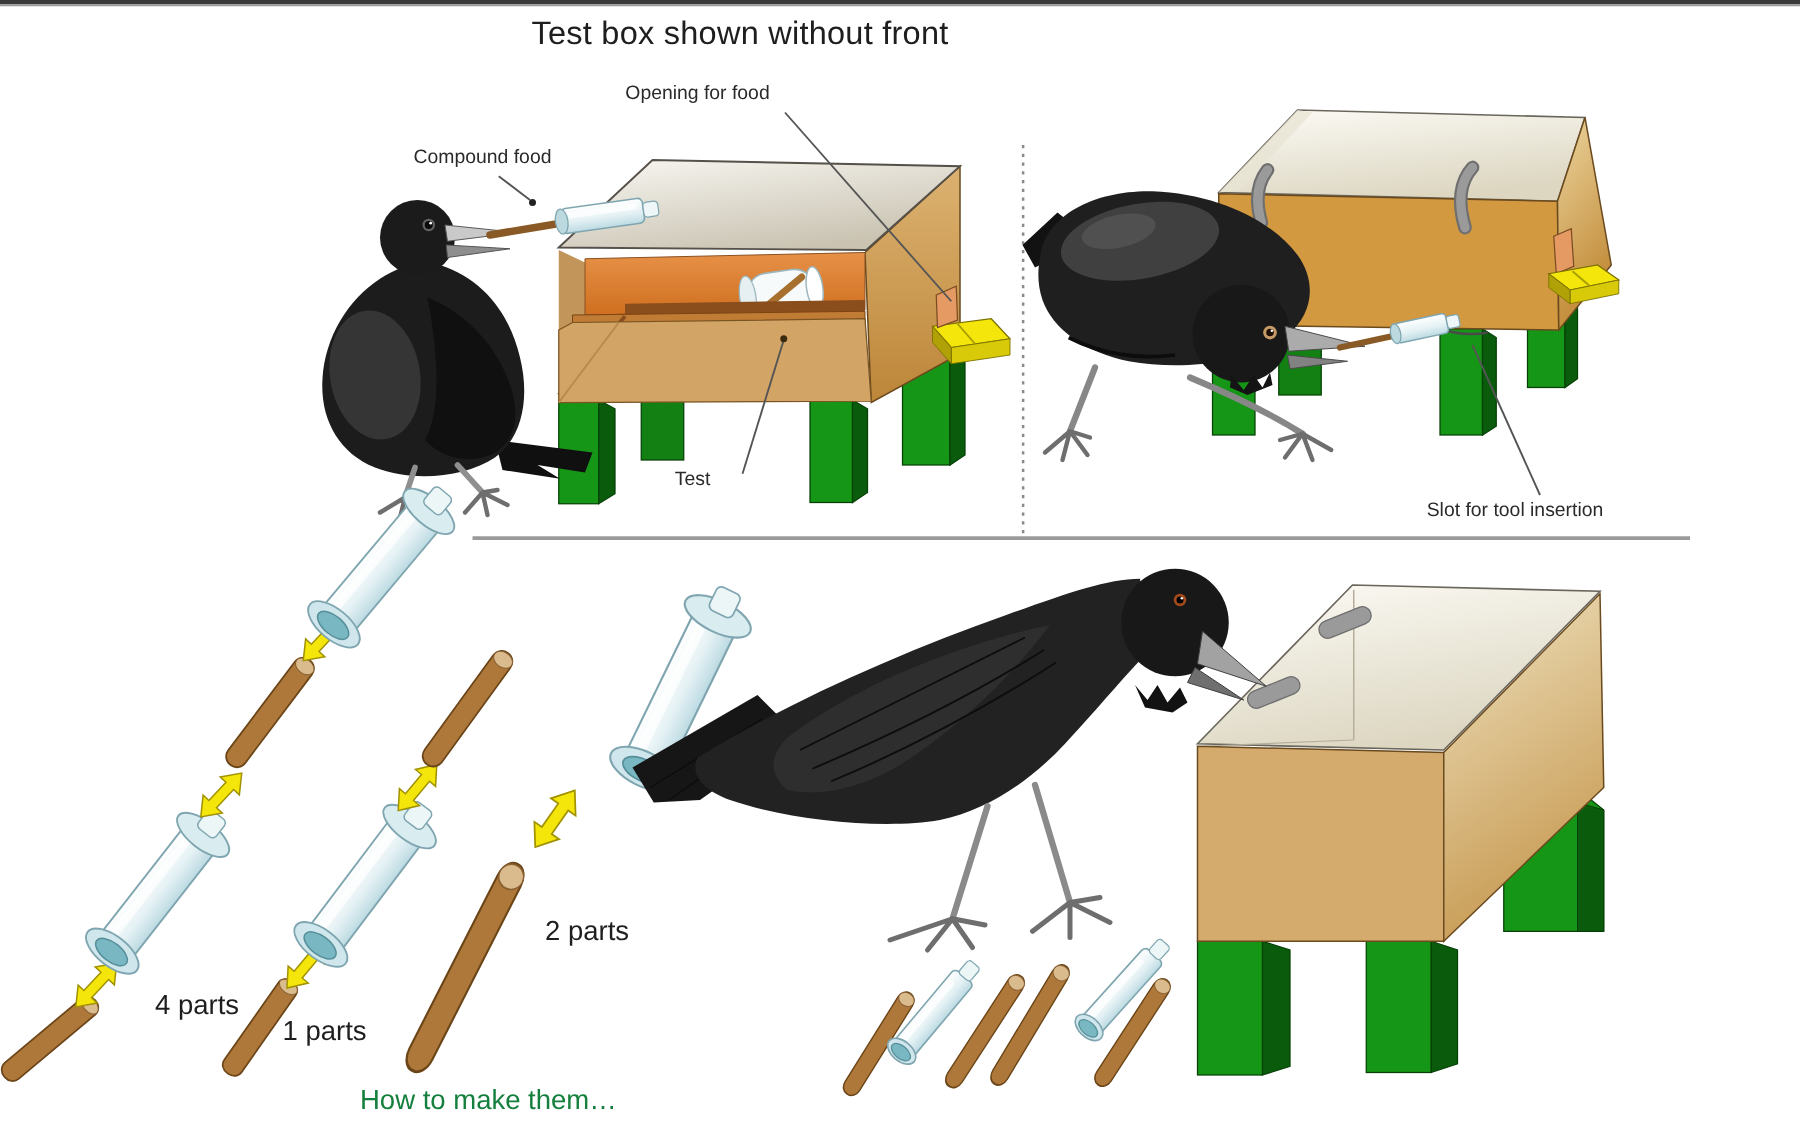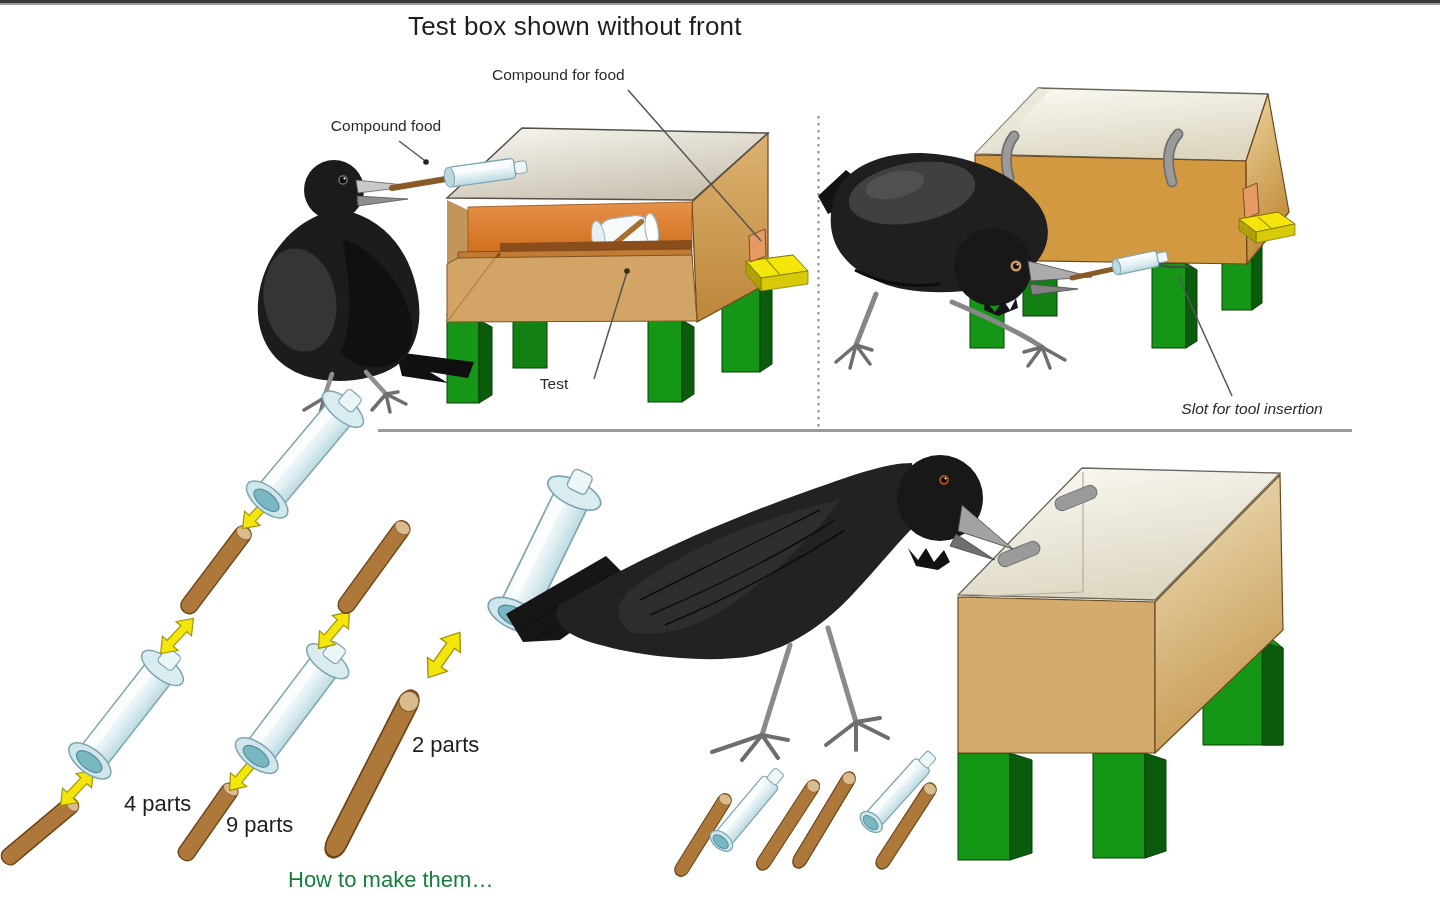--- a/index.html
+++ b/index.html
@@ -1,20 +1,20 @@
 <!DOCTYPE html>
 <html><head>
 <meta charset="utf-8">
 <style>
   html,body{margin:0;padding:0;background:#fff;}
   .canvas{position:relative;width:1440px;height:912px;background:#ffffff;overflow:hidden;
           font-family:"Liberation Sans",sans-serif;}
   svg{position:absolute;left:0;top:0;}
   .lbl{position:absolute;color:#242424;line-height:1.12;white-space:nowrap;}
-  .title{font-size:26px;text-align:left;letter-spacing:.2px;color:#1e1e1e;}
+  .title{font-size:26px;text-align:center;letter-spacing:.2px;color:#1e1e1e;}
   .small{font-size:15.5px;text-align:center;color:#2a2a2a;}
   .step{font-size:22px;color:#1e1e1e;}
   .caption{font-size:22px;color:#15803d;}
 </style>
 </head>
 <body>
 
 <div class="canvas">
 
 <svg width="1440" height="912" viewBox="0 0 1440 912">
@@ -305,23 +305,23 @@
     <use href="#tubeS" transform="translate(749,808) rotate(-50)"></use>
     <use href="#stick" transform="translate(788,825) rotate(-57) scale(1.05,0.8)"></use>
     <use href="#stick" transform="translate(824,820) rotate(-59) scale(1.1,0.8)"></use>
     <use href="#tubeS" transform="translate(900,790) rotate(-48)"></use>
     <use href="#stick" transform="translate(906,826) rotate(-57) scale(1,0.8)"></use>
   </g>
 </svg>
 
 <div class="lbl title" style="left:408px;top:12px;width:368px;">Test box shown without front</div>
 
-<div class="lbl small" style="left:492px;top:66px;width:132px;">Compound for food</div>
+<div class="lbl small" style="left:492px;top:66px;width:132px;">Opening for food</div>
 <div class="lbl small" style="left:326px;top:117px;width:120px;">Compound food</div>
 <div class="lbl small" style="left:527px;top:375px;width:54px;">Test</div>
-<div class="lbl small" style="left:1168px;top:400px;width:168px;font-style:italic;">Slot for tool insertion</div>
+<div class="lbl small" style="left:1128px;top:400px;width:168px;">Slot for tool insertion</div>
 
 <div class="lbl step" style="left:82px;top:792px;margin-left:42px;">4 parts</div>
-<div class="lbl step" style="left:226px;top:813px;">9 parts</div>
-<div class="lbl step" style="left:412px;top:733px;">2 parts</div>
+<div class="lbl step" style="left:226px;top:813px;">1 parts</div>
+<div class="lbl step" style="left:436px;top:733px;">2 parts</div>
 <div class="lbl caption" style="left:288px;top:868px;">How to make them…</div>
 
 </div>
 
 </body></html>

